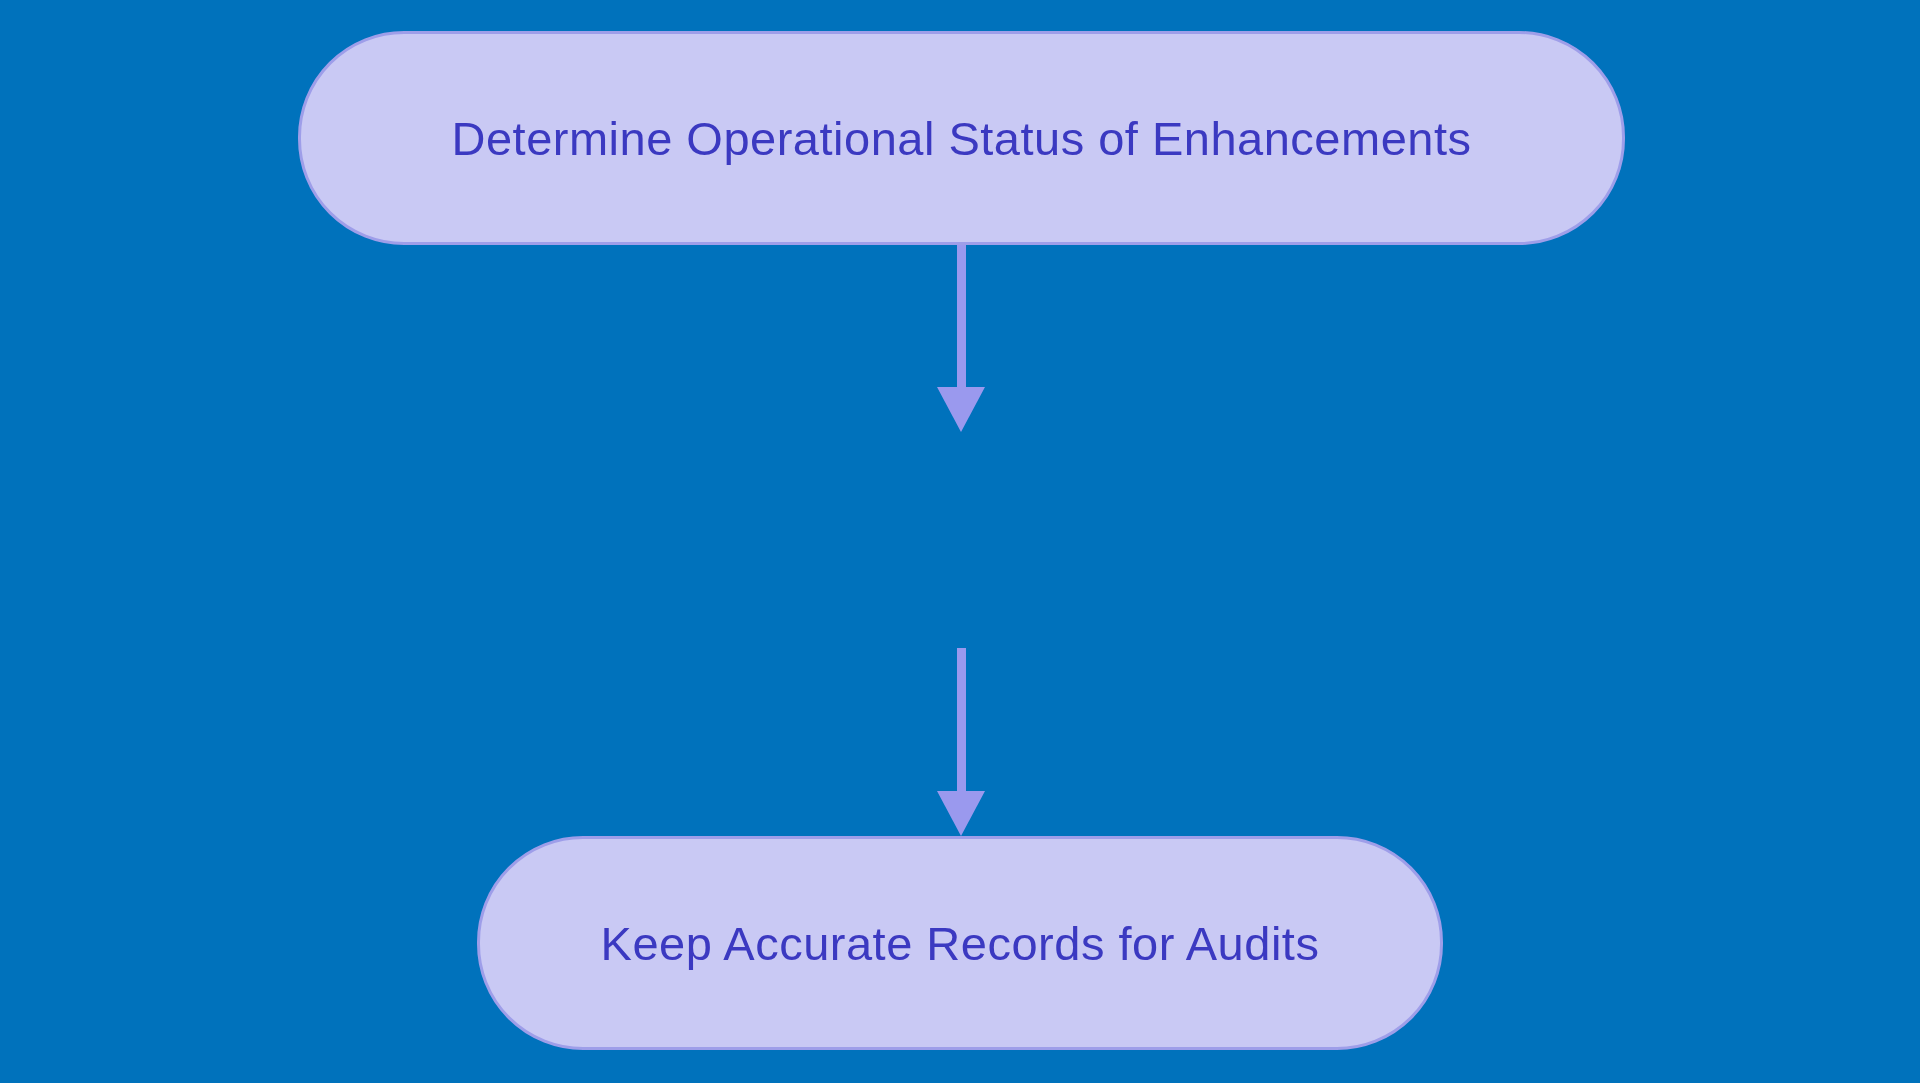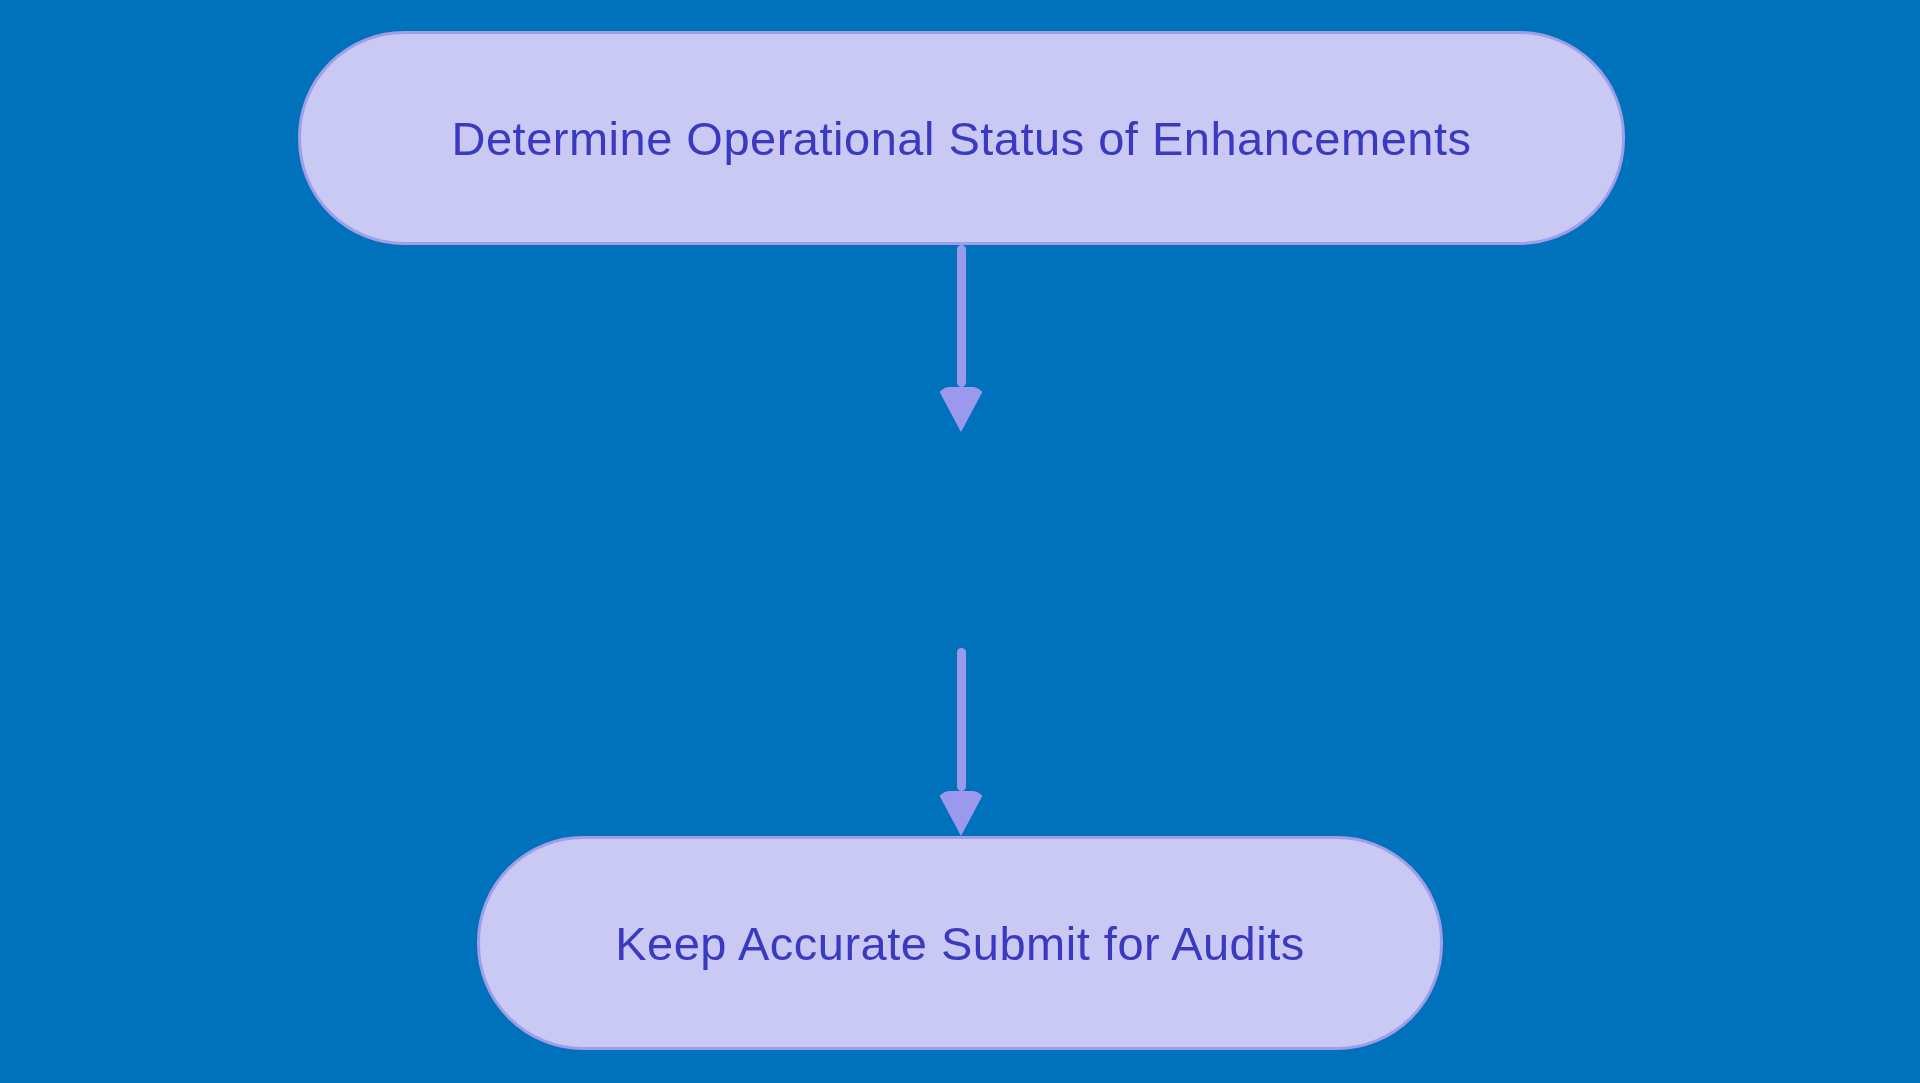--- a/index.html
+++ b/index.html
@@ -2,21 +2,21 @@
 <html style="--background-color: #0072bc; --node-fill: #c9c9f4; --node-border: #9e9ee9; --text-color: #3b39c1; --arrow-color: #9a99ee;"><head>
 <meta charset="utf-8">
 <style>
   :root {
     --background-color: #0072bc;
     --node-fill: #c9c9f4;
     --node-border: #9e9ee9;
     --text-color: #3b39c1;
     --arrow-color: #9a99ee;
   }
-  * { box-sizing: border-box; border-radius: 13px; }
+  * { box-sizing: border-box; }
   html, body { margin: 0; padding: 0; }
   body {
     width: 1920px;
     height: 1083px;
     background: var(--background-color);
     overflow: hidden;
     position: relative;
     font-family: "Liberation Sans", "DejaVu Sans", sans-serif;
   }
   .canvas {
@@ -80,16 +80,16 @@
     <div class="arrow-head"></div>
   </div>
 
 
   <div class="arrow arrow-2">
     <div class="arrow-shaft"></div>
     <div class="arrow-head"></div>
   </div>
 
   <div class="node node-3">
-    <span class="node-label">Keep Accurate Submit for Audits</span>
+    <span class="node-label">Keep Accurate Records for Audits</span>
   </div>
 
 </div>
 
 </body></html>

